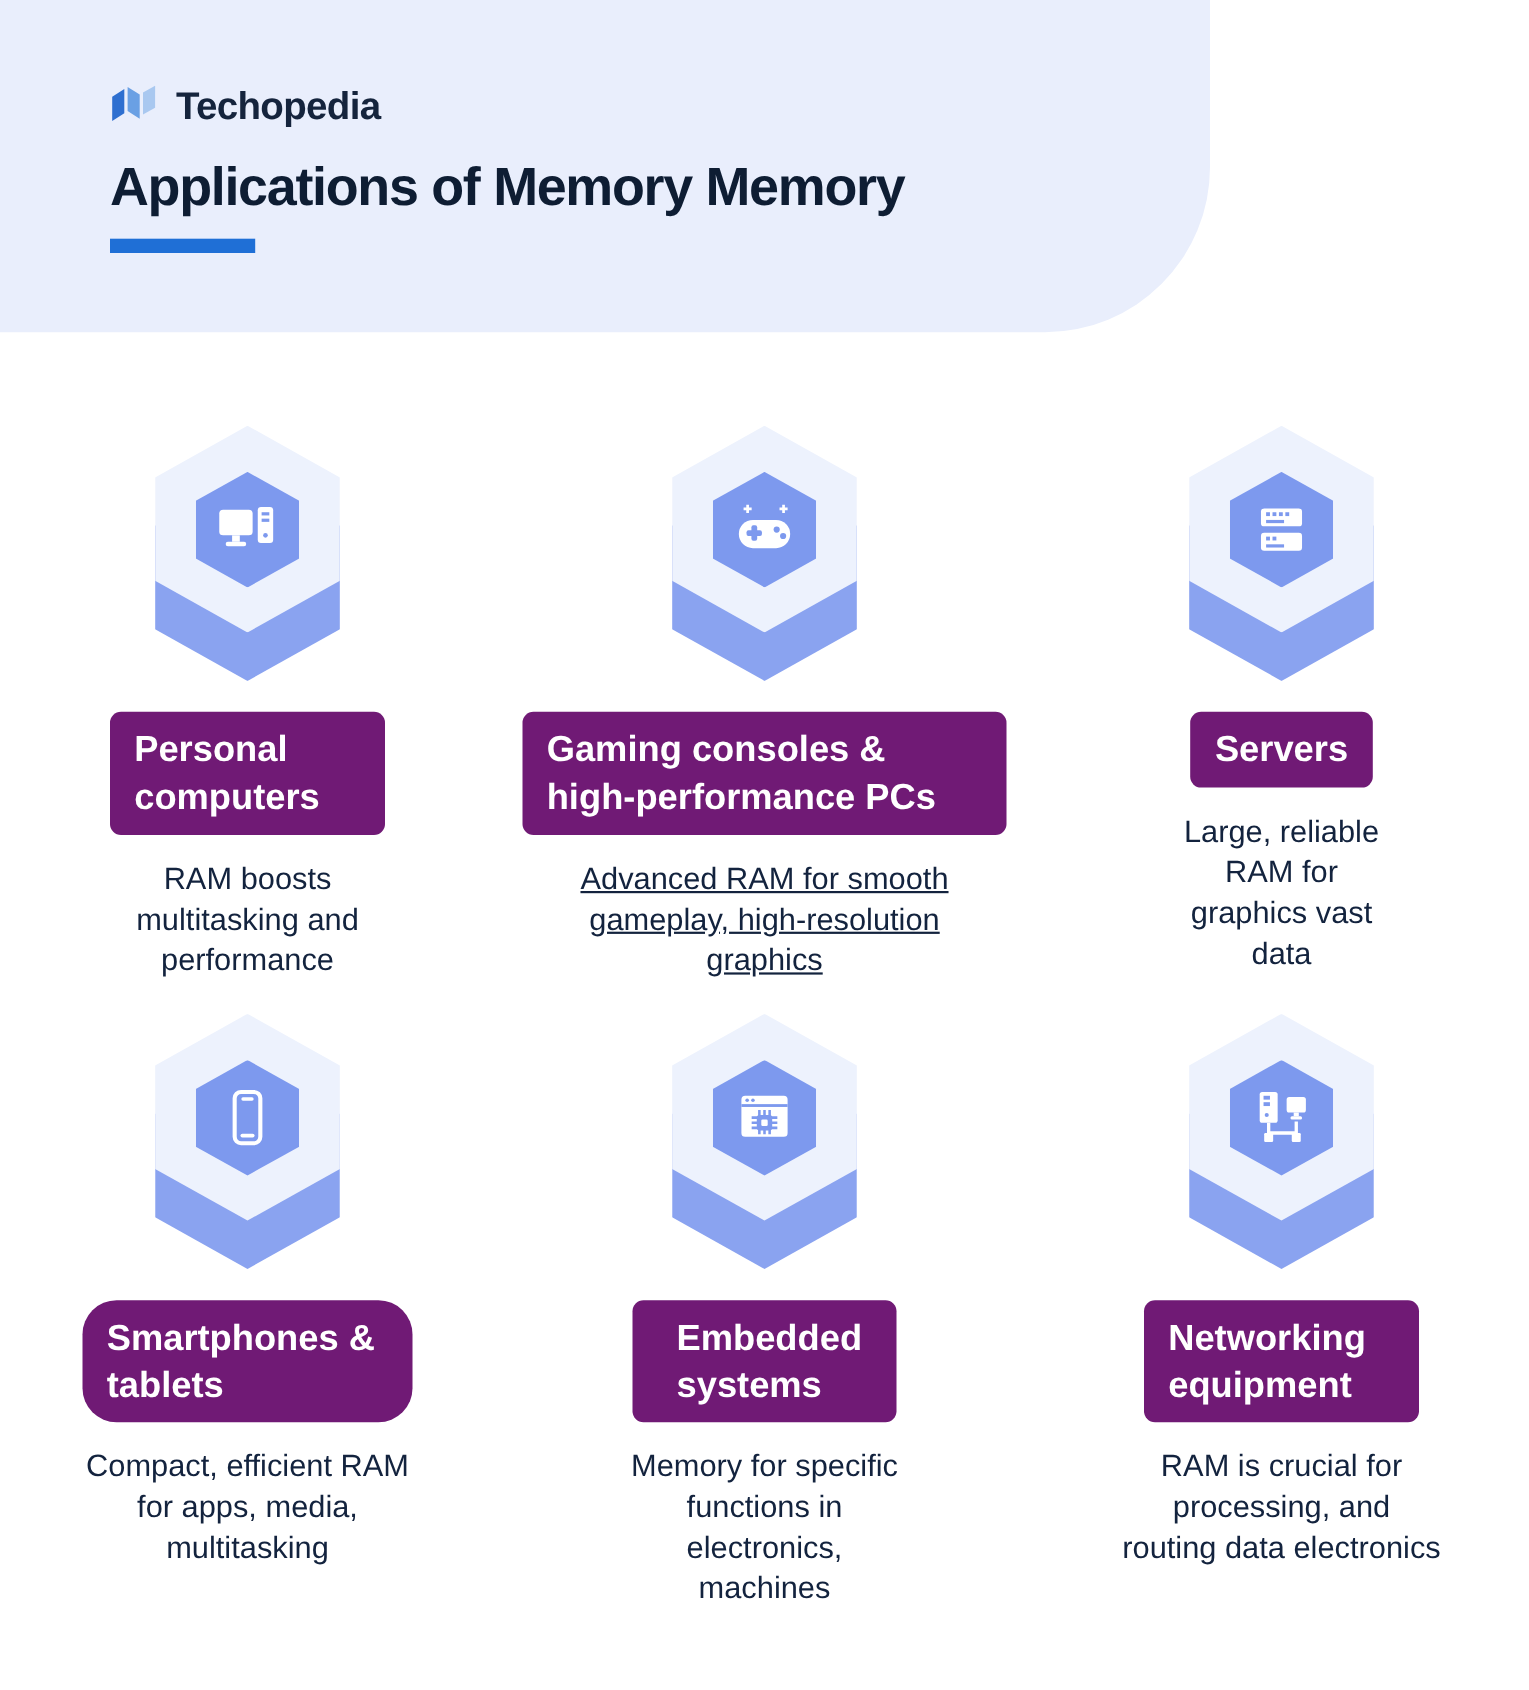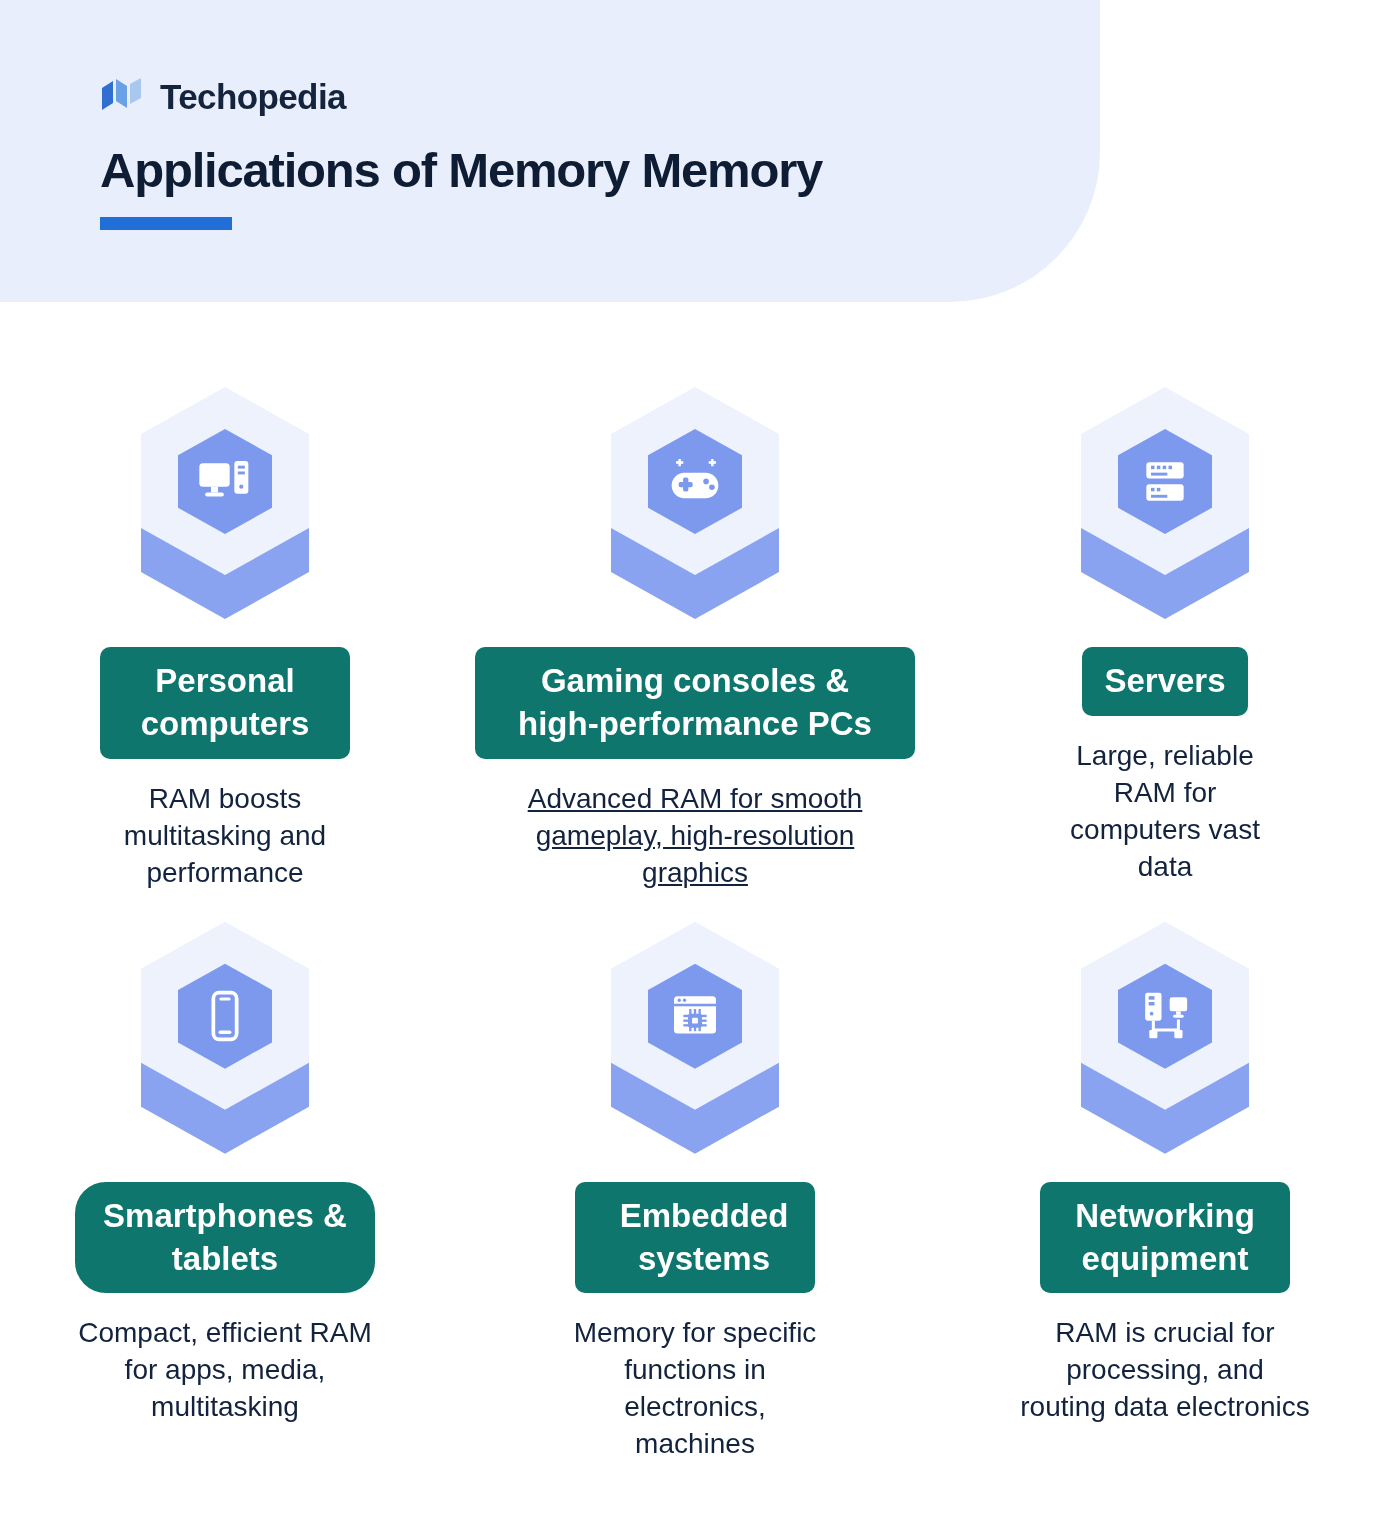--- a/index.html
+++ b/index.html
@@ -35,23 +35,23 @@
   .hex-small {
     position:absolute; left:50%; transform:translateX(-50%);
     top:42px; width:94px; height:105px; background:#7d99ee;
     display:flex; align-items:center; justify-content:center;
   }
   .hex-small svg { width:56px; height:56px; }
 
   
   .pill {
     margin-top:28px;
-    background:#0f766e; color:#ffffff;
+    background:#701a75; color:#ffffff;
     font-weight:700; font-size:33px; line-height:1.3;
-    text-align:center; border-radius:10px;
+    text-align:left; border-radius:10px;
     padding:13px 22px;
   }
   .desc {
     margin-top:22px;
     font-size:28px; line-height:1.32;
     color:#13233e; text-align:center;
     font-weight:400;
   }
   .c0 .pill{max-width:250px;} .c0 .desc{max-width:260px;}
   .c1 .pill{max-width:440px;} .c1 .desc{max-width:420px;text-decoration:underline;}
@@ -131,21 +131,21 @@
           <rect x="22" y="10" width="3" height="3" fill="#7d99ee"></rect>
           <rect x="27" y="10" width="3" height="3" fill="#7d99ee"></rect>
           <rect x="12" y="16" width="14" height="2.5" fill="#7d99ee"></rect>
           <rect x="12" y="29" width="3" height="3" fill="#7d99ee"></rect>
           <rect x="17" y="29" width="3" height="3" fill="#7d99ee"></rect>
           <rect x="12" y="35" width="14" height="2.5" fill="#7d99ee"></rect>
         </svg>
       </div>
     </div>
     <div class="pill">Servers</div>
-    <div class="desc">Large, reliable RAM for computers vast data</div>
+    <div class="desc">Large, reliable RAM for graphics vast data</div>
   </div>
 
   <div class="card c3">
     <div class="hex-stack">
       <div class="hex hex-back"></div>
       <div class="hex hex-front"></div>
       <div class="hex hex-small">
         <svg viewBox="0 0 48 48" fill="none">
           <rect x="14" y="4" width="20" height="40" rx="5" stroke="#fff" stroke-width="3.2"></rect>
           <line x1="20.5" y1="9.5" x2="27.5" y2="9.5" stroke="#fff" stroke-width="2.6" stroke-linecap="round"></line>

